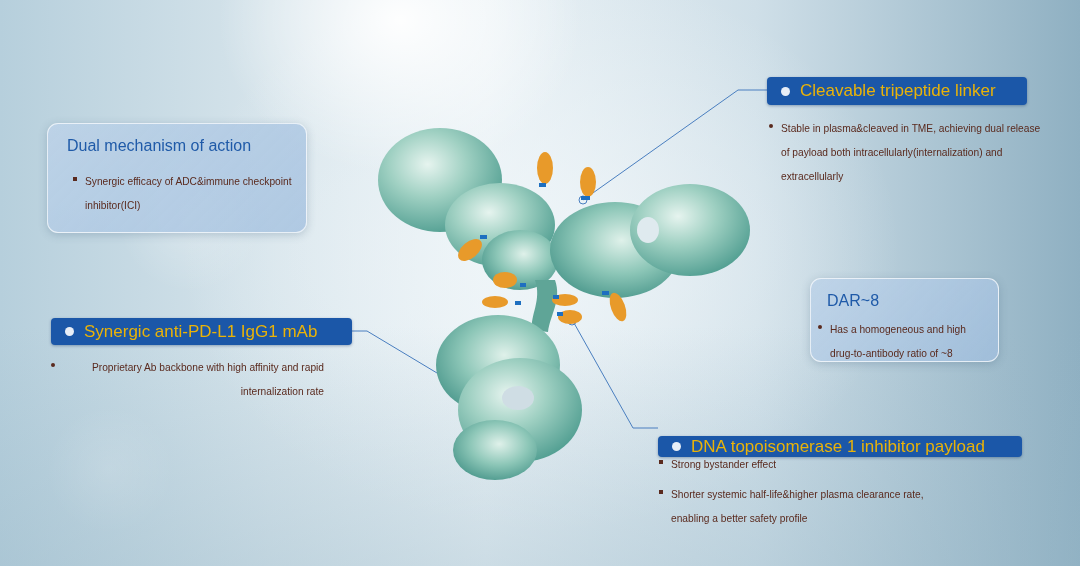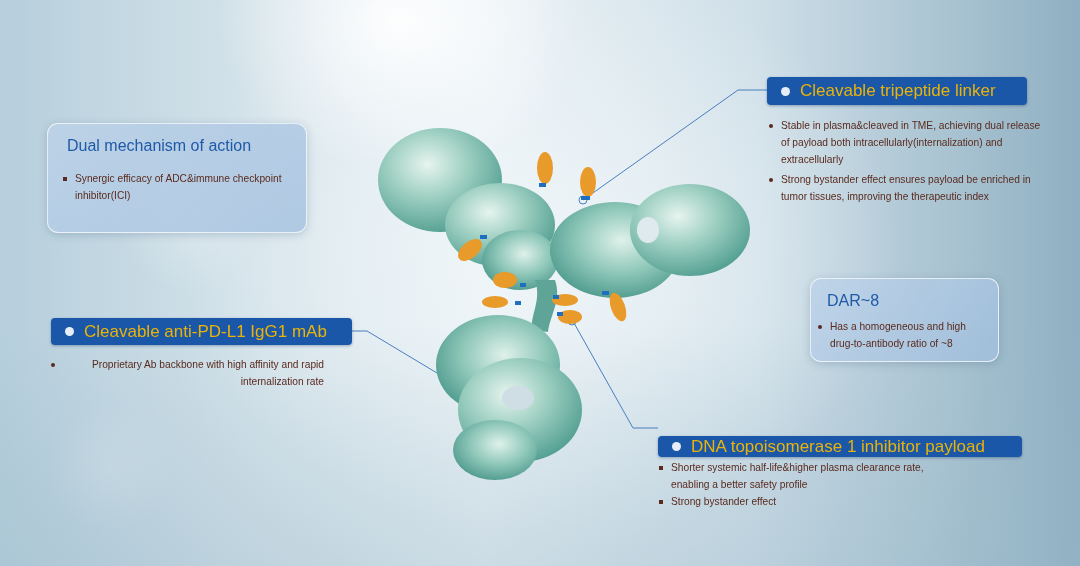--- a/index.html
+++ b/index.html
@@ -20,21 +20,21 @@
   }
   .card {
     position:absolute; border-radius:11px;
     background: linear-gradient(135deg, rgba(188,210,232,0.85), rgba(160,190,222,0.75));
     border:1px solid rgba(255,255,255,0.7);
     box-shadow: 0 2px 8px rgba(60,90,120,0.25);
   }
   .card-title { position:absolute; color:#1f5aa8; font-size:16px; }
   .bullets { position:absolute; margin:0; padding:0; list-style:none; }
   .bullets li {
-    position:relative; color:#5a2a1e; font-size:10.2px; line-height:17px; padding-left:14px;
+    position:relative; color:#5a2a1e; font-size:10.2px; line-height:24px; padding-left:14px;
   }
   .bullets li .dot {
     position:absolute; left:2px; top:7px; width:4px; height:4px; background:#5a2a1e; border-radius:50%;
   }
   .bullets.square li .dot { border-radius:0; width:4px; height:4px; }
   .pill {
     position:absolute; background:#1b57a8; border-radius:4px; color:#eab308;
     font-size:17px; display:flex; align-items:center;
     box-shadow: 0 1px 3px rgba(10,40,90,0.35);
   }
@@ -108,49 +108,48 @@
     <rect x="150" y="173" width="6" height="4"></rect>
     <rect x="145" y="191" width="6" height="4"></rect>
     <rect x="183" y="185" width="6" height="4"></rect>
     <rect x="187" y="202" width="6" height="4"></rect>
     <rect x="232" y="181" width="7" height="4"></rect>
   </g>
 </svg>
 
 <div class="card" style="left:47px; top:123px; width:258px; height:108px;">
   <div class="card-title" style="left:19px; top:13px;">Dual mechanism of action</div>
-  <ul class="bullets square" style="left:13px; top:46px; width:240px;">
+  <ul class="bullets square" style="left:23px; top:46px; width:240px;">
     <li><span class="dot"></span><span>Synergic efficacy of ADC&amp;immune checkpoint inhibitor(ICI)</span></li>
   </ul>
 </div>
 
 <div class="card" style="left:810px; top:278px; width:187px; height:82px;">
   <div class="card-title" style="left:16px; top:13px;">DAR~8</div>
   <ul class="bullets" style="left:5px; top:39px; width:175px;">
     <li><span class="dot"></span><span>Has a homogeneous and high drug-to-antibody ratio of ~8</span></li>
   </ul>
 </div>
 
 <div class="pill" style="left:767px; top:77px; width:260px; height:28px;">
   <span class="pill-dot"></span>
   <span>Cleavable tripeptide linker</span>
 </div>
 <ul class="bullets" style="left:767px; top:117px; width:280px;">
   <li><span class="dot"></span><span>Stable in plasma&amp;cleaved in TME, achieving dual release of payload both intracellularly(internalization) and extracellularly</span></li>
-  <li style="margin-top:3px;"><span class="dot"></span><span>Strong bystander effect ensures payload be enriched in tumor tissues, improving the therapeutic index</span></li>
 </ul>
 
 <div class="pill" style="left:51px; top:318px; width:301px; height:27px;">
   <span class="pill-dot"></span>
-  <span>Cleavable anti-PD-L1 IgG1 mAb</span>
+  <span>Synergic anti-PD-L1 IgG1 mAb</span>
 </div>
 <ul class="bullets" style="left:49px; top:356px; width:275px;text-align:right;">
   <li><span class="dot"></span><span>Proprietary Ab backbone with high affinity and rapid internalization rate</span></li>
 </ul>
 
 <div class="pill" style="left:658px; top:436px; width:364px; height:21px;">
   <span class="pill-dot"></span>
   <span>DNA topoisomerase 1 inhibitor payload</span>
 </div>
 <ul class="bullets square" style="left:657px; top:453px; width:300px;">
+  <li><span class="dot"></span><span>Strong bystander effect</span></li>
   <li style="margin-top:6px;"><span class="dot"></span><span>Shorter systemic half-life&amp;higher plasma clearance rate, enabling a better safety profile</span></li>
-  <li><span class="dot"></span><span>Strong bystander effect</span></li>
 </ul>
 
 </body></html>

